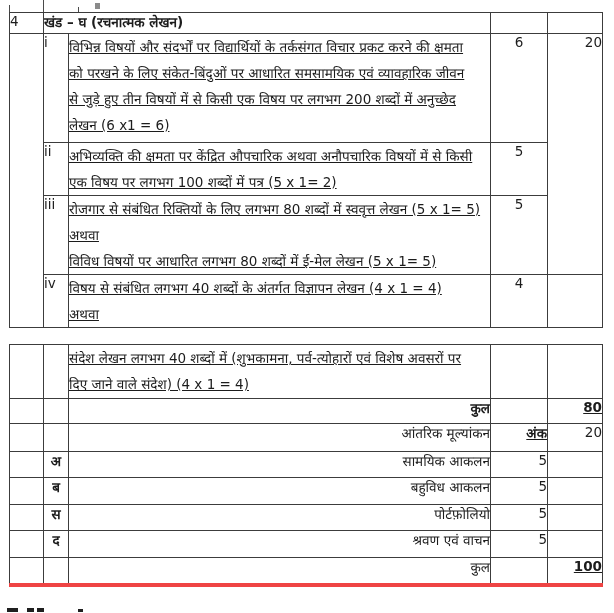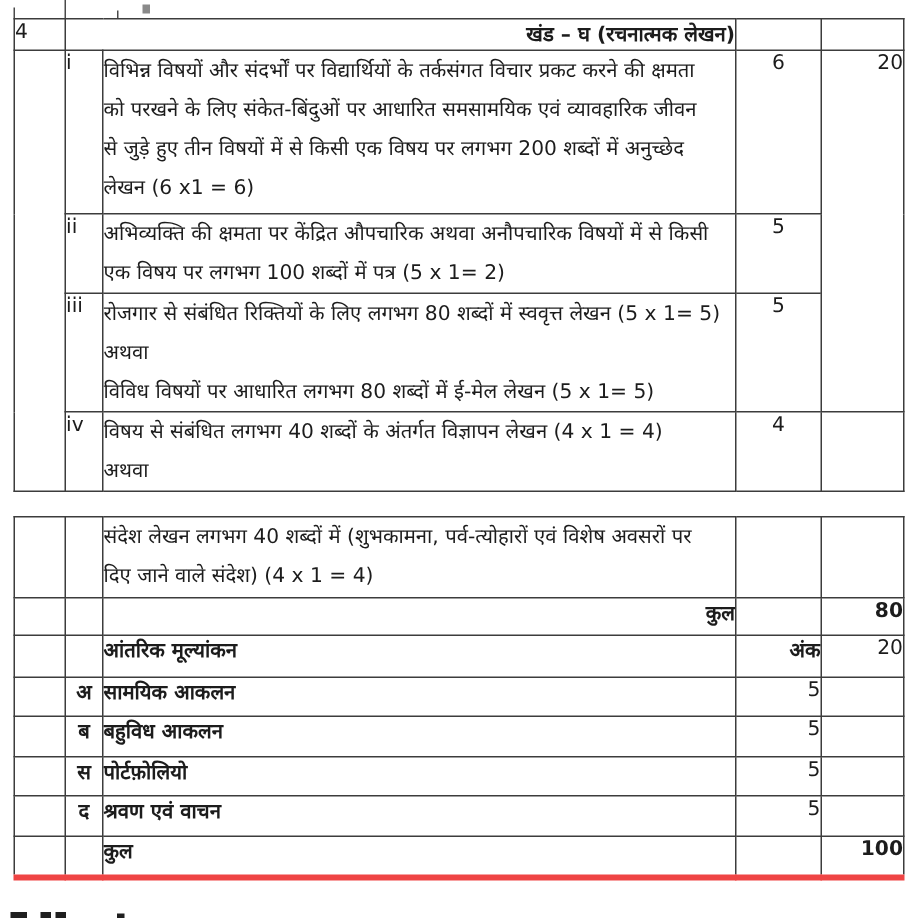--- a/index.html
+++ b/index.html
@@ -10,31 +10,31 @@
   table.doc{
     position:absolute;border-collapse:collapse;table-layout:fixed;background:#fff;
   }
   table.doc td{
     border:1px solid #3c3c3c;vertical-align:top;padding:0;
     font-size:13.5px;color:#1c1c1c;overflow:hidden;
   }
   #t1{left:9px;top:12px;width:593px;}
   #t2{left:9px;top:344px;width:593px;border-bottom:4px solid #ef4444;}
   .c-qnum{padding:3px 0 0 6px;font-size:13px;}
-  .c-hdr{text-align:right;font-weight:bold;font-size:14.5px;padding-top:2px;}
+  .c-hdr{text-align:left;font-weight:bold;font-size:14.5px;padding-top:2px;}
   .c-rom{padding:4px 0 0 6px;font-size:13px;}
   .c-sn{font-weight:bold;text-align:center;vertical-align:middle;font-size:13.5px;}
-  .c-desc{padding:3px 8px 0 7px;}
+  .c-desc{padding:3px 8px 0 7px;text-decoration:underline;}
   .c-desc .ln{line-height:26px;white-space:nowrap;}
   .c-marks{text-align:center;padding-top:4px;font-size:13px;}
   .c-marks-mid{text-align:right;vertical-align:middle;font-size:13px;}
   .c-total-mid{text-align:right;vertical-align:middle;font-size:13px;}
-  .c-label{padding:3px 8px 0 7px;font-weight:bold;vertical-align:middle;}
+  .c-label{padding:3px 8px 0 7px;font-weight:normal;vertical-align:middle;text-align:right;}
   .c-label-right{padding:2px 8px 0 7px;font-weight:bold;text-align:right;vertical-align:middle;}
-  .bold{font-weight:bold;}
+  .bold{font-weight:bold;text-decoration:underline;}
   .stub{position:absolute;background:#4a4a4a;}
   .stub-dark{position:absolute;background:#1f1f1f;}
 </style>
 </head>
 <body>
 
 <div id="page">
 
   <div class="stub" style="left:9px;top:5px;width:1px;height:7px;"></div>
   <div class="stub" style="left:43px;top:0;width:1px;height:12px;"></div>

